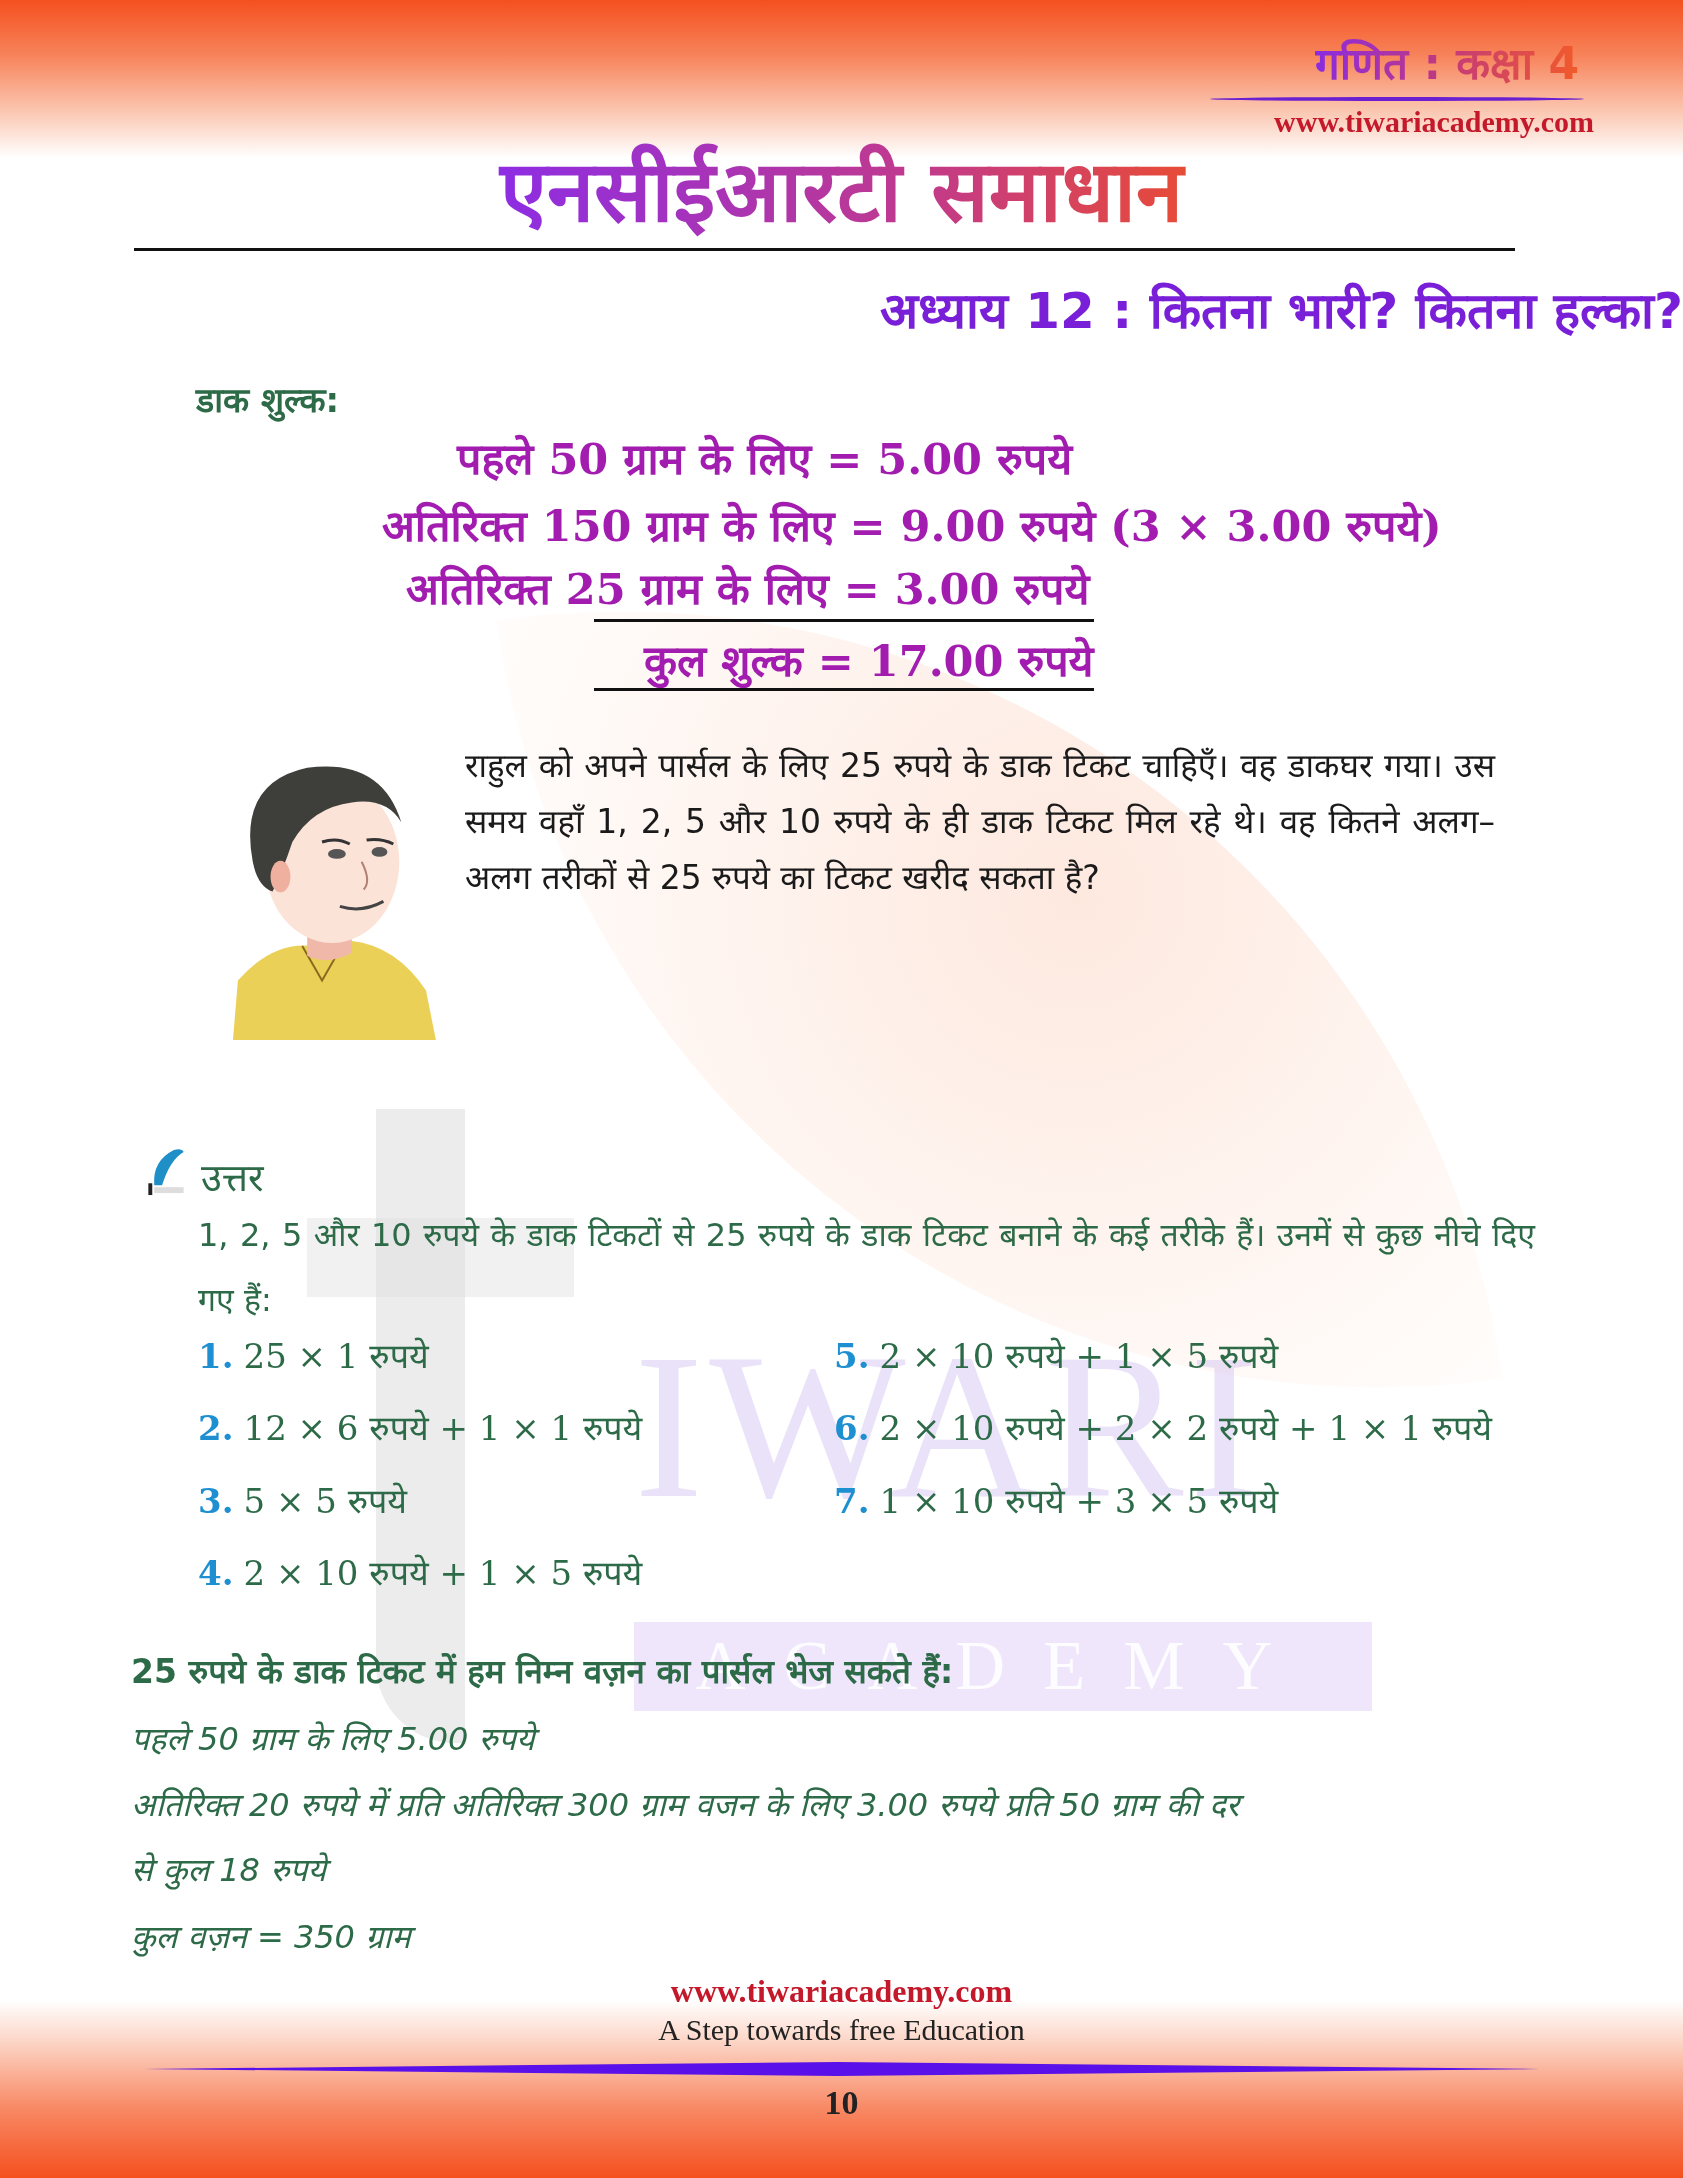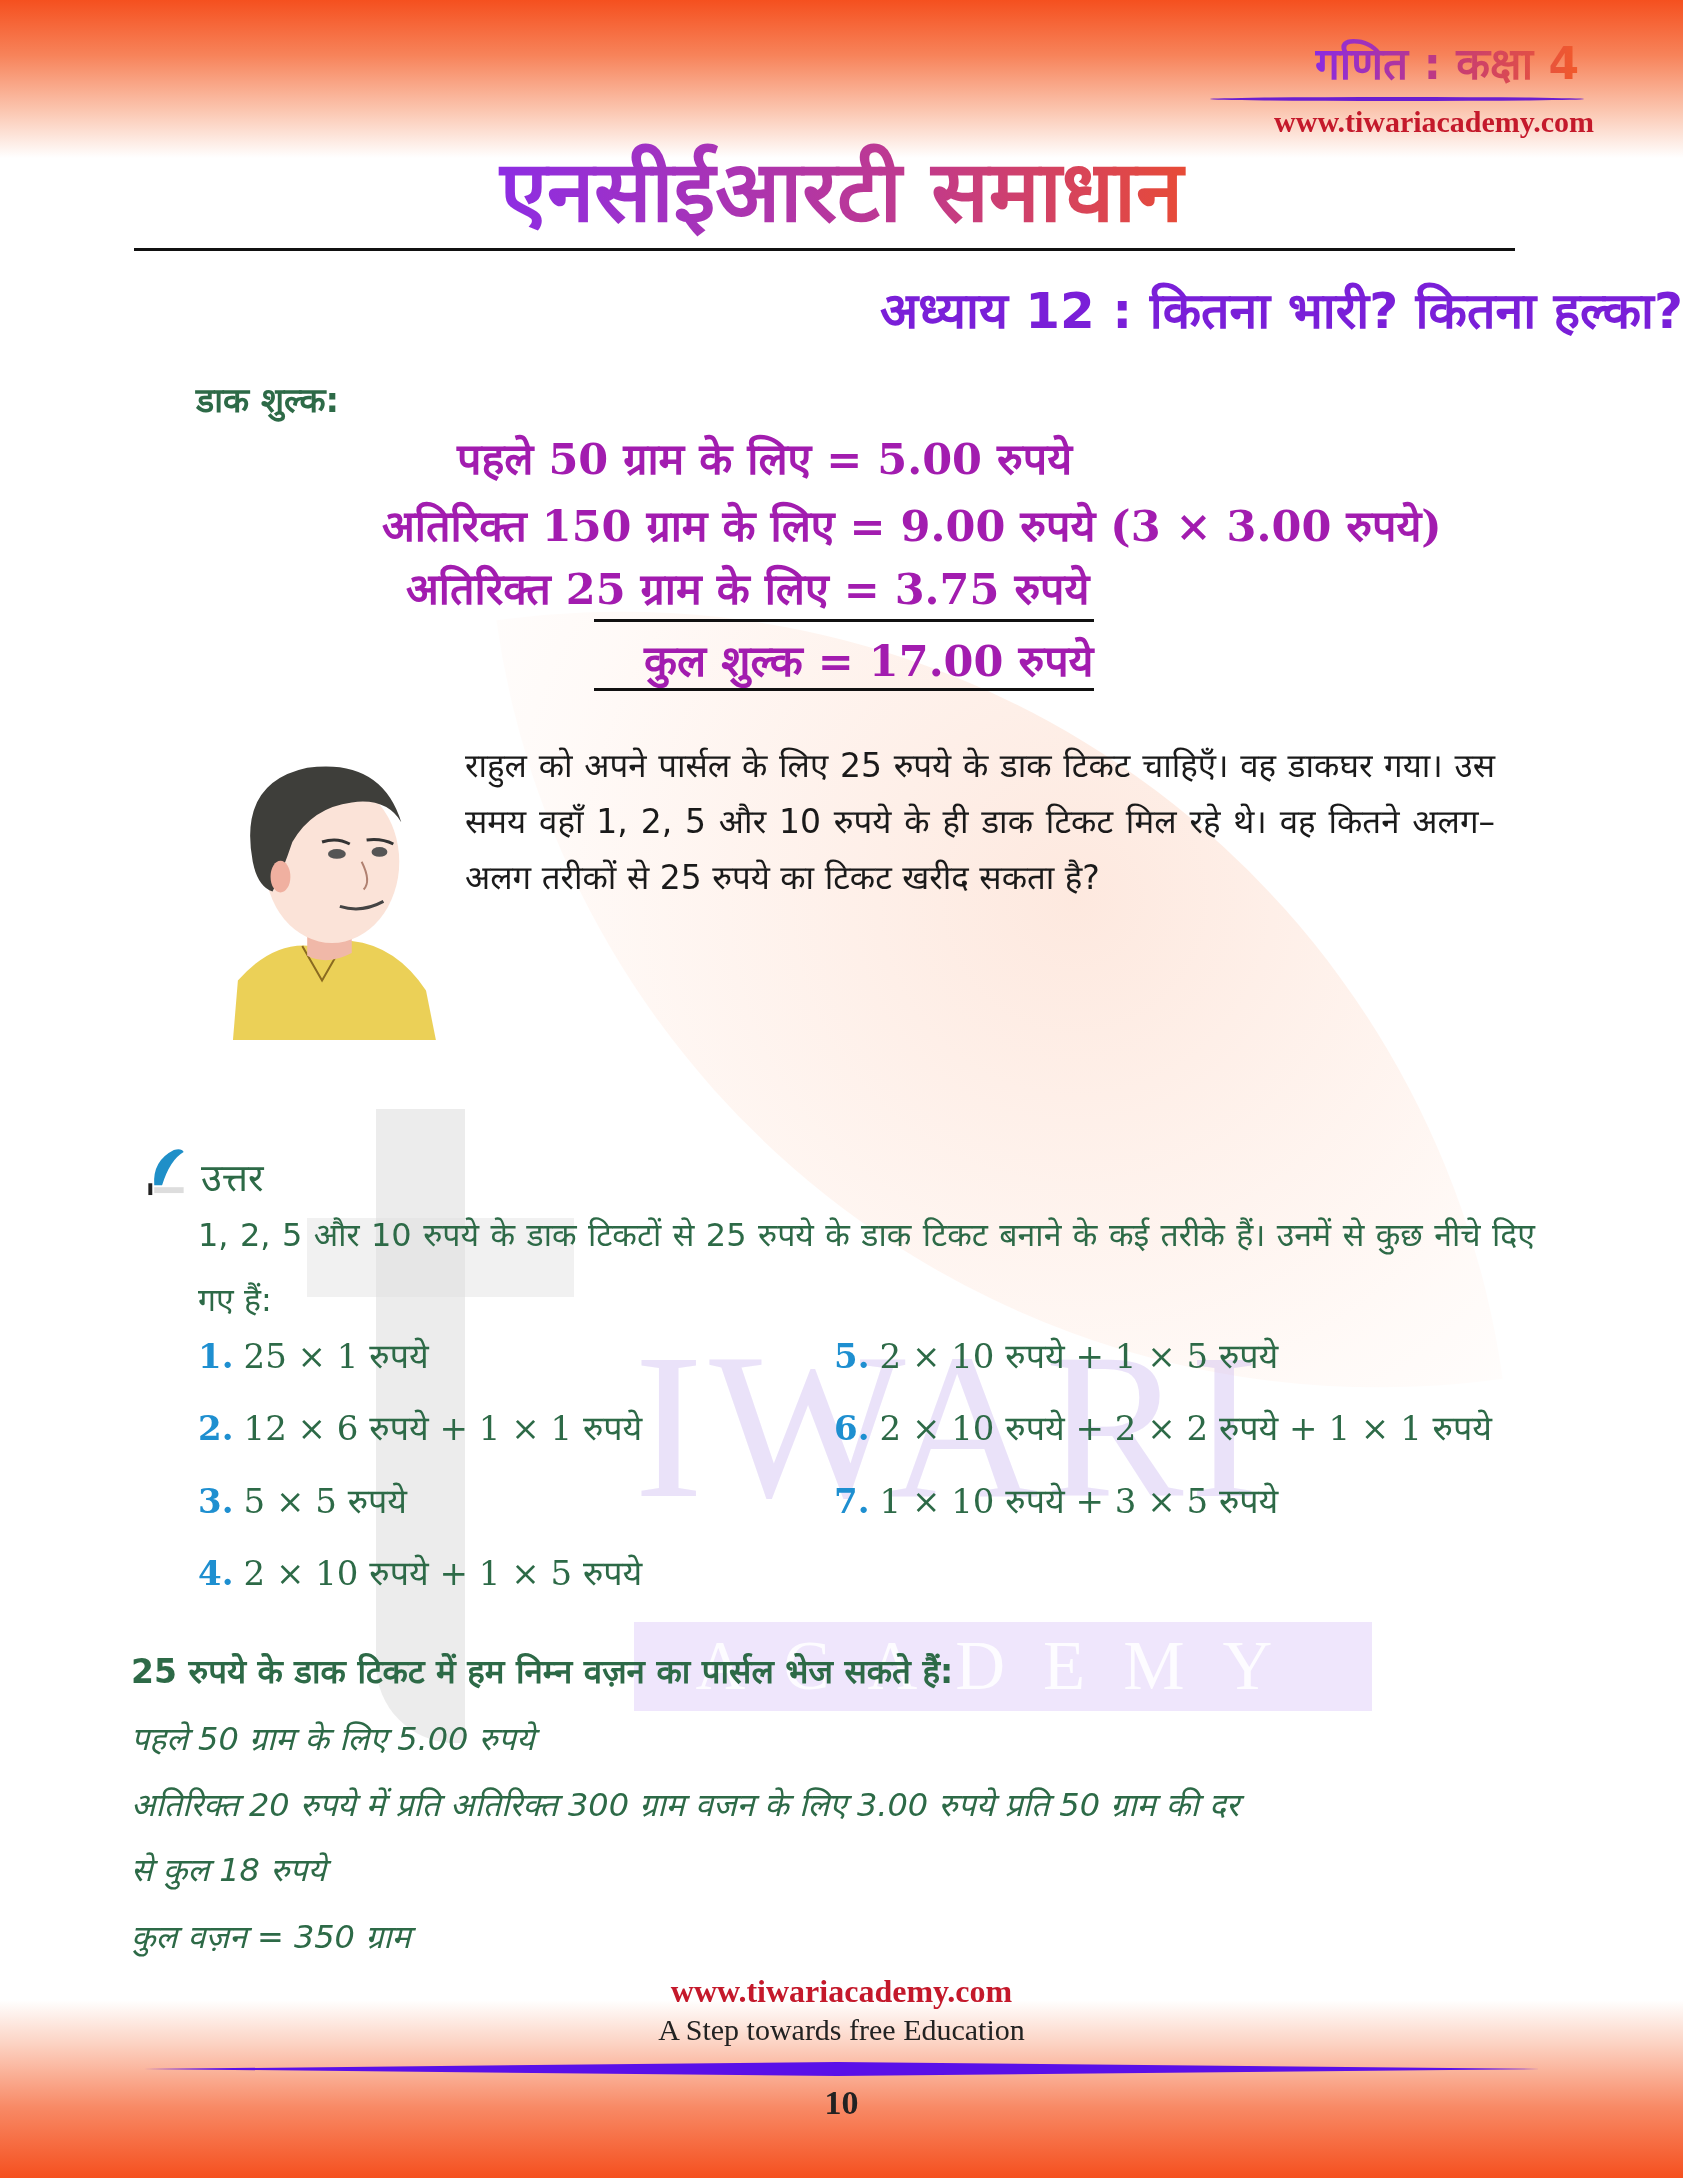--- a/index.html
+++ b/index.html
@@ -169,21 +169,21 @@
 <div class="tariff-row" style="left:457px; top:428px;">
   <span>पहले 50 ग्राम के लिए</span>
   <span>= 5.00 रुपये</span>
 </div>
 <div class="tariff-row" style="left:382px; top:495px;text-align:right;">
   <span>अतिरिक्त 150 ग्राम के लिए</span>
   <span>= 9.00 रुपये (3 × 3.00 रुपये)</span>
 </div>
 <div class="tariff-row" style="left:406px; top:558px;">
   <span>अतिरिक्त 25 ग्राम के लिए</span>
-  <span>= 3.75 रुपये</span>
+  <span>= 3.00 रुपये</span>
 </div>
 <div class="tariff-rule" style="top:619px;"></div>
 <div class="tariff-row" style="left:644px; top:630px;">
   <span>कुल शुल्क</span>
   <span>= 17.00 रुपये</span>
 </div>
 <div class="tariff-rule" style="top:688px;"></div>
 
 <svg class="boy" viewBox="0 0 230 300">
   <path d="M20 300 L25 240 Q60 200 100 205 L140 200 Q185 205 215 250 L225 300 Z" fill="#e8c83a" opacity="0.85"></path>

